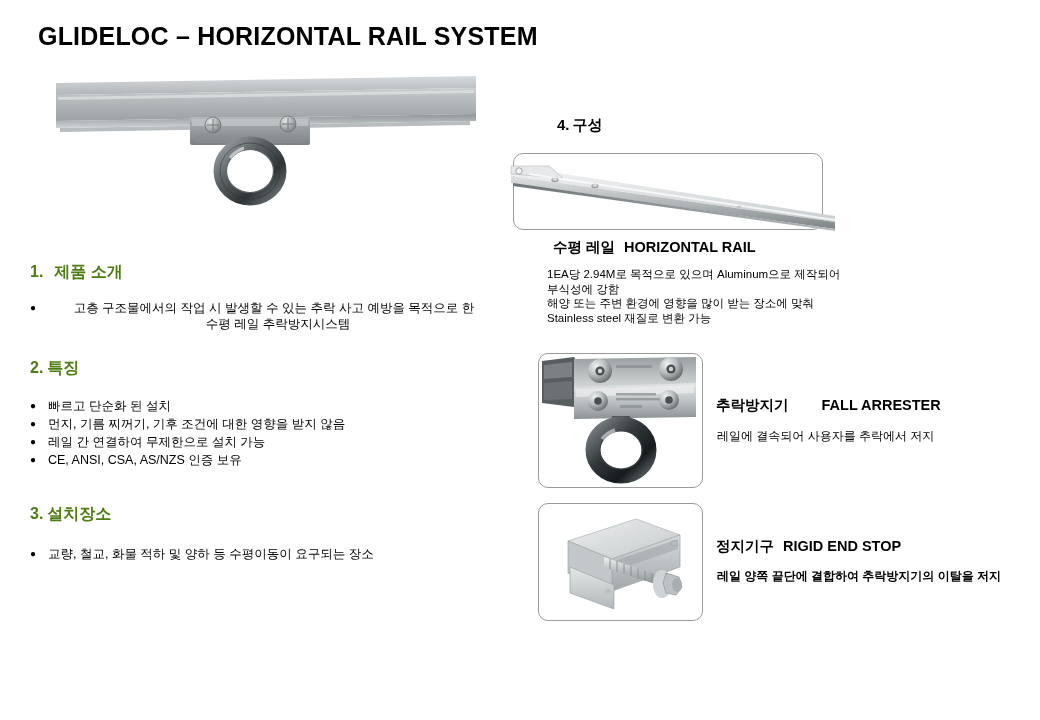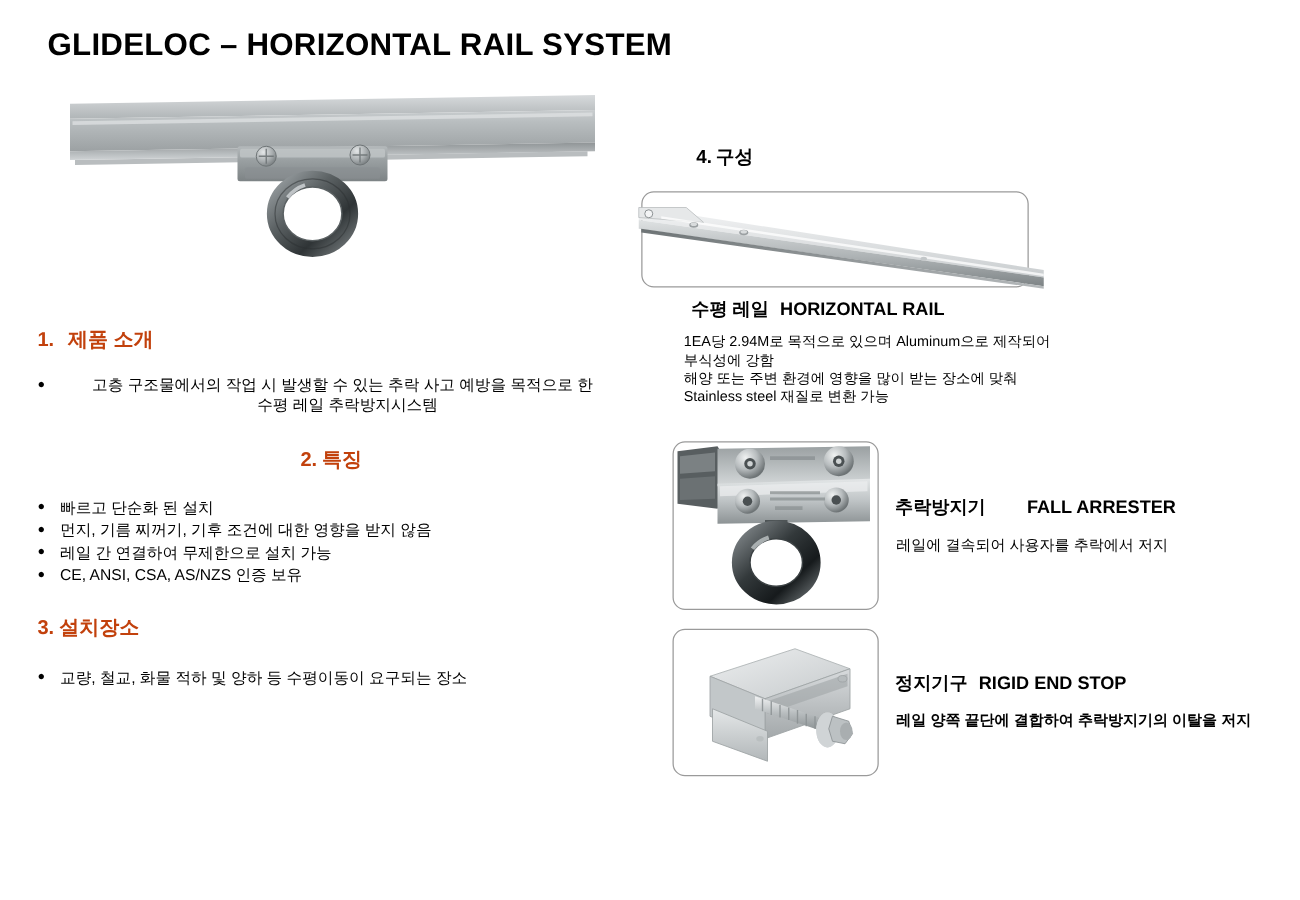--- a/index.html
+++ b/index.html
@@ -40,21 +40,21 @@
   
   #left-column {
     position: absolute;
     left: 30px;
     top: 262px;
     width: 470px;
   }
   .sec-heading {
     font-size: 16px;
     font-weight: bold;
-    color: #c2410c;
+    color: #4d7c0f;
     margin: 0;
     white-space: nowrap;
   }
   .sec-heading .num { margin-right: 4px; }
   .sec-heading.wide-num .num { margin-right: 11px; }
 
   .bullet-list {
     list-style: none;
     margin: 0;
     padding: 0;
@@ -72,24 +72,24 @@
     left: 0;
     top: 0;
     font-size: 10px;
     line-height: 16px;
     color: #000000;
   }
   .bullet-item .cont { display: block; padding-left: 8px; }
 
   #sec1-heading { margin-top: 0; }
   #sec1-list { margin-top: 17px; text-align: center; }
-  #sec2-heading { margin-top: 26px; text-align: center; }
+  #sec2-heading { margin-top: 26px; }
   #sec2-list { margin-top: 19px; }
   #sec2-list .bullet-item { margin-bottom: 2px; }
-  #sec3-heading { margin-top: 24px; }
+  #sec3-heading { margin-top: 36px; }
   #sec3-list { margin-top: 21px; }
 
   
   #right-column {
     position: absolute;
     left: 505px;
     top: 110px;
     width: 535px;
     height: 520px;
   }

